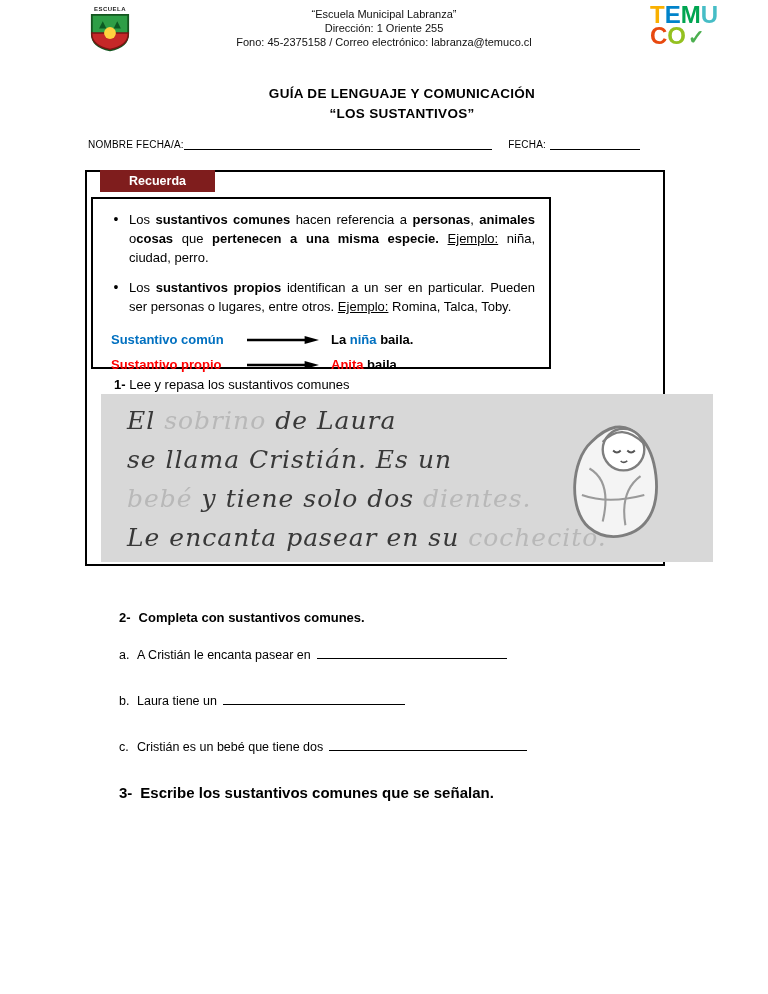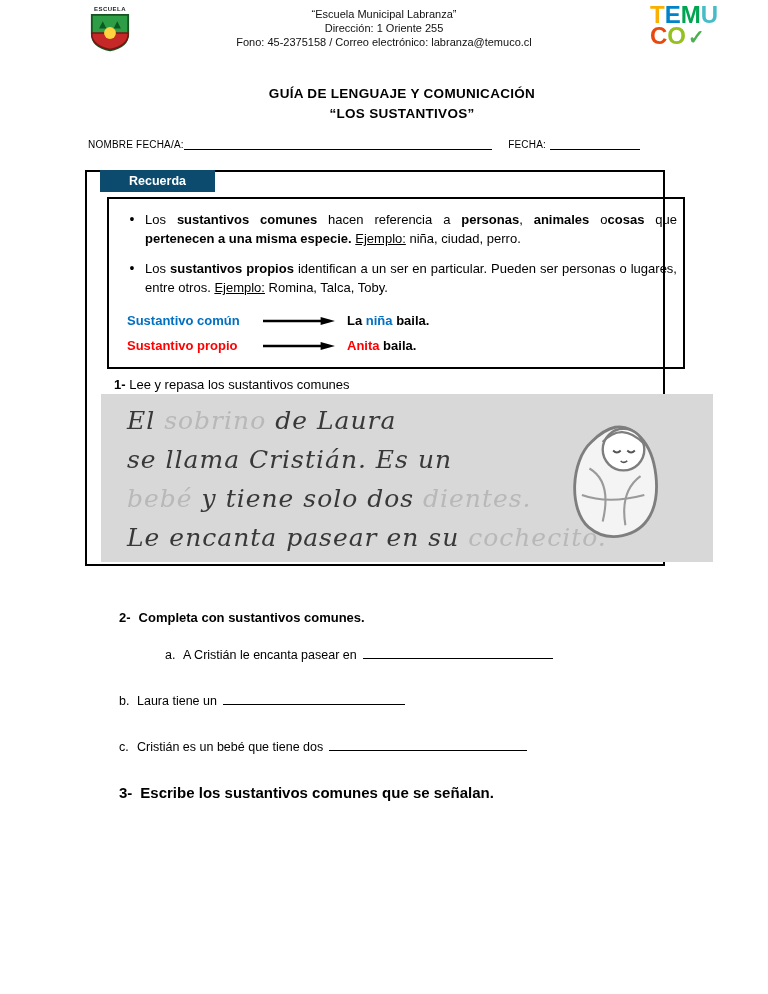--- a/index.html
+++ b/index.html
@@ -25,23 +25,23 @@
   
   .student-row { position:absolute; left:88px; top:138px; width:552px; display:flex; align-items:flex-end; font-size:10px; letter-spacing:.2px; }
   .blank { display:inline-block; border-bottom:1.5px solid #000; height:12px; }
   .name-blank { flex:0 0 308px; }
   .spacer { flex:1; }
   .date-label { margin-right:4px; }
   .date-blank { flex:0 0 90px; }
 
   
   .recuerda-box { position:absolute; left:85px; top:170px; width:580px; height:396px; border:2px solid #000; }
-  .recuerda-tab { position:absolute; left:13px; top:-2px; width:115px; height:22px; background:#0c4a6e; color:#fff; font-size:12.5px; font-weight:bold; display:flex; align-items:center; justify-content:center; }
+  .recuerda-tab { position:absolute; left:13px; top:-2px; width:115px; height:22px; background:#7f1d1d; color:#fff; font-size:12.5px; font-weight:bold; display:flex; align-items:center; justify-content:center; }
 
-  .rules-box { position:absolute; left:20px; top:25px; width:578px; height:172px; border:2px solid #000; padding:11px 6px 0 10px; }
+  .rules-box { position:absolute; left:4px; top:25px; width:460px; height:172px; border:2px solid #000; padding:11px 14px 0 10px; }
   .rule-item { display:flex; margin-bottom:11px; font-size:13px; line-height:19px; }
   .bullet-dot { flex:0 0 26px; text-align:center; }
   .bullet-dot::before { content:"•"; font-size:14px; }
   .rule-text { flex:1; text-align:justify; }
   .b { font-weight:bold; }
   .u { text-decoration:underline; }
 
   .example-row { display:flex; align-items:center; height:25px; margin-left:8px; font-size:13px; font-weight:bold; }
   .example-row:first-of-type { margin-top:12px; }
   .example-label { width:136px; }
@@ -53,21 +53,21 @@
 
   .reading-image { position:absolute; left:14px; top:222px; width:612px; height:168px; background:#d8d8d8; }
   .handwriting { padding:7px 0 0 26px; font-family:"DejaVu Serif", serif; font-style:italic; font-size:25px; line-height:39px; color:#383838; letter-spacing:1px; }
   .faded { color:#b8b8b8; }
   .baby { position:absolute; right:46px; top:8px; width:104px; height:150px; }
 
   
   .ex2-title { position:absolute; left:119px; top:610px; font-size:13px; font-weight:bold; }
   .num { margin-right:8px; }
   .ex-item { position:absolute; left:119px; font-size:12.5px; }
-  .ex-item-a { top:646px;margin-left:46px; } .ex-item-b { top:692px; } .ex-item-c { top:738px; }
+  .ex-item-a { top:646px; } .ex-item-b { top:692px; } .ex-item-c { top:738px; }
   .item-letter { display:inline-block; width:18px; }
   .answer-blank { display:inline-block; border-bottom:1.5px solid #000; height:13px; margin-left:6px; }
   .blank-a { width:190px; } .blank-b { width:182px; } .blank-c { width:198px; }
   .ex3-title { position:absolute; left:119px; top:784px; font-size:15px; font-weight:bold; }
 </style>
 </head>
 <body>
 
 <div class="page">
 

